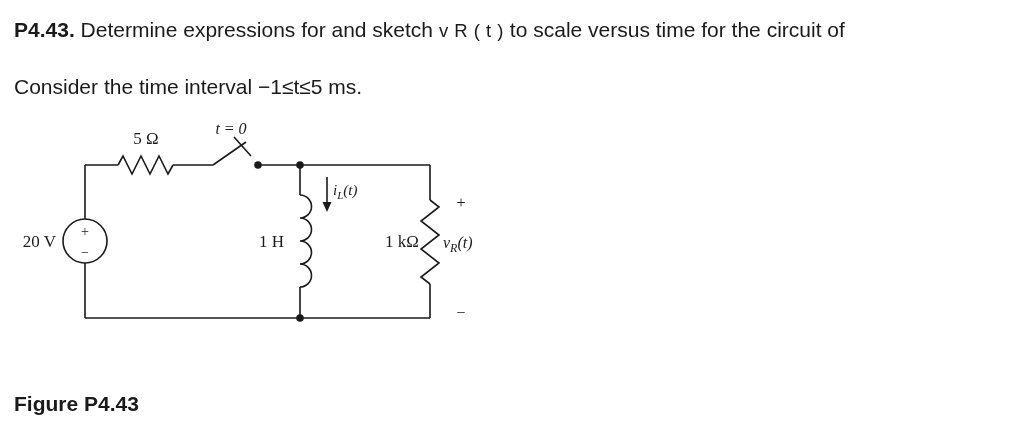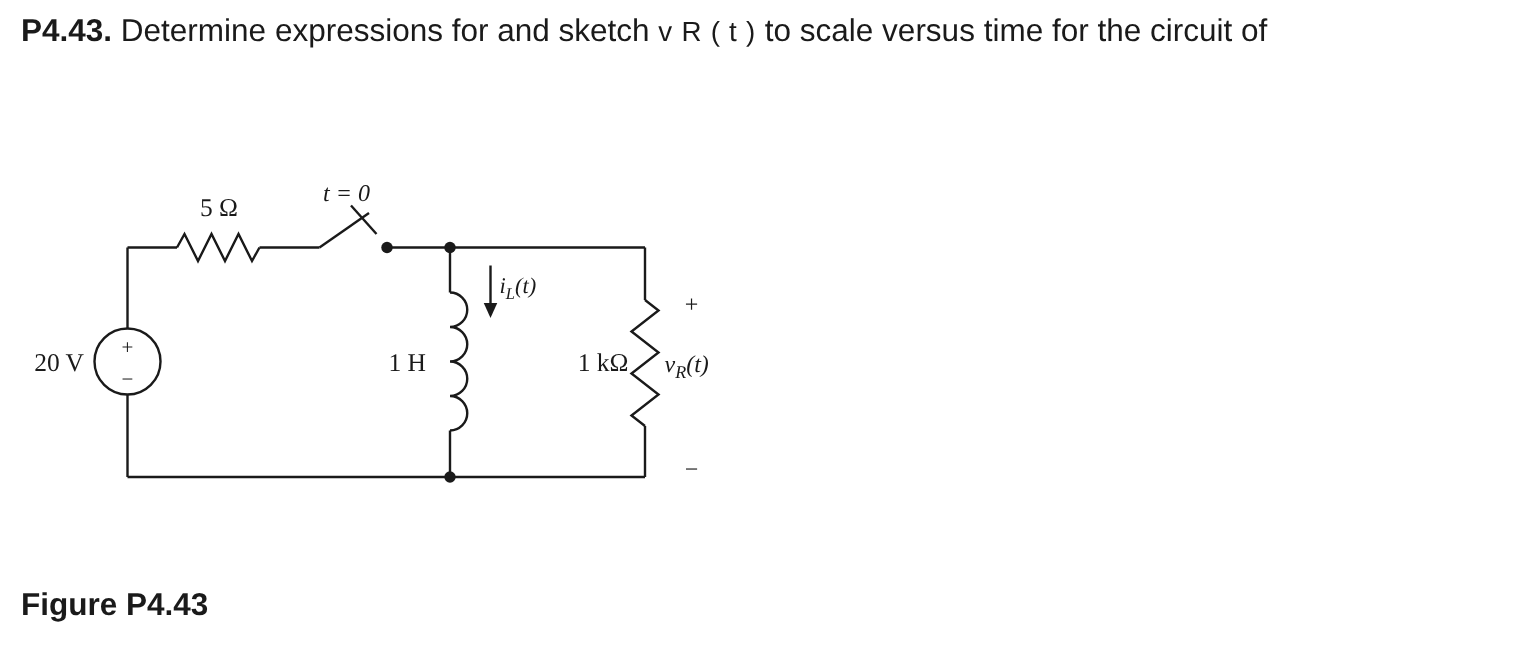--- a/index.html
+++ b/index.html
@@ -2,37 +2,38 @@
 <html><head>
 <meta charset="utf-8">
 <style>
   html,body{margin:0;padding:0}
   body{
     width:1024px;height:445px;background:#ffffff;
     font-family:"Liberation Sans",sans-serif;color:#1a1a1a;
     position:relative;overflow:hidden;
   }
   .page{position:absolute;inset:0}
-  .problem{position:absolute;top:2px;left:14px;width:1004px;font-size:21px;line-height:38px}
+  .problem{position:absolute;top:2px;left:14px;width:1004px;font-size:21px;line-height:56px}
   .problem .line{white-space:nowrap}
   .num{font-weight:bold}
   .mathseg{font-size:18.5px;letter-spacing:.5px}
   .figref{color:#b3591f;font-weight:bold}
   .circuit{position:absolute;top:115px;left:0;width:520px;height:230px}
   svg{display:block}
   svg text{font-family:"Liberation Serif","DejaVu Serif",serif;fill:#1a1a1a}
   .caption{position:absolute;top:392px;left:14px;font-size:21px;font-weight:bold;margin:0}
 </style>
 </head>
 <body>
 
 <div class="page">
 
   <div class="problem">
     <div class="line"><span class="num">P4.43.</span><span> Determine expressions for and sketch </span><span class="mathseg">v R ( t )</span><span> to scale versus time for the circuit of</span></div>
+    <div class="line">Consider the time interval −1≤t≤5 ms.</div>
   </div>
 
   <div class="circuit">
     <svg width="520" height="230" viewBox="0 0 520 230">
 
       <g stroke="#1a1a1a" stroke-width="1.6" fill="none">
         <path d="M85,50 H118 M173,50 H213 M258,50 H430 M430,50 V85 M430,169 V203 M85,203 H430 M85,50 V104 M85,148 V203 M300,50 V80 M300,172 V203"></path>
 
         <path d="M118,50 l5,-9 l9,18 l9,-18 l9,18 l9,-18 l9,18 l5,-9"></path>
 

